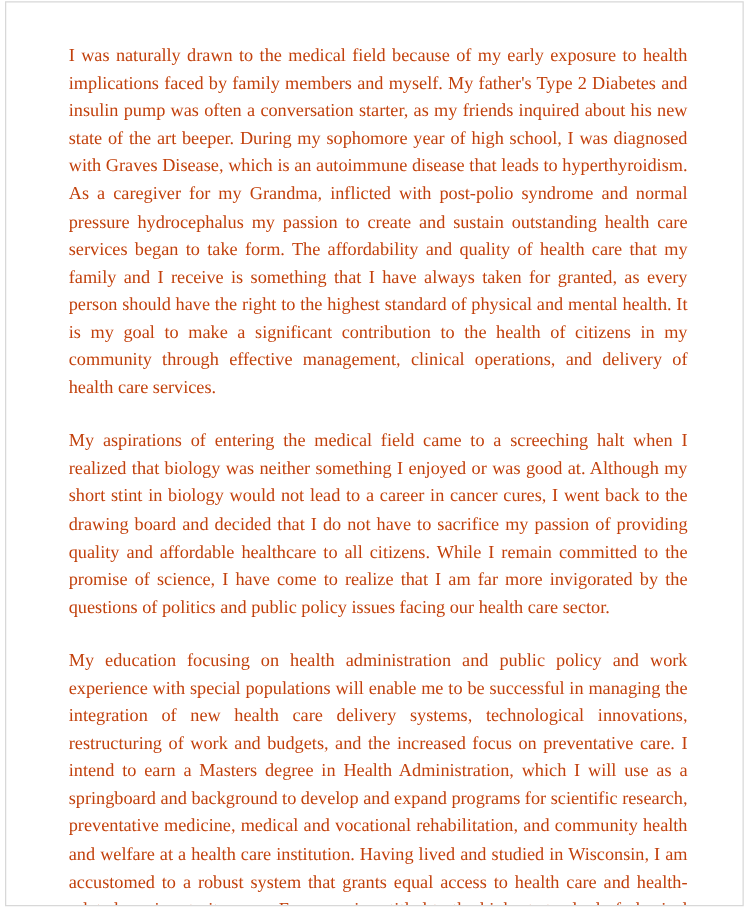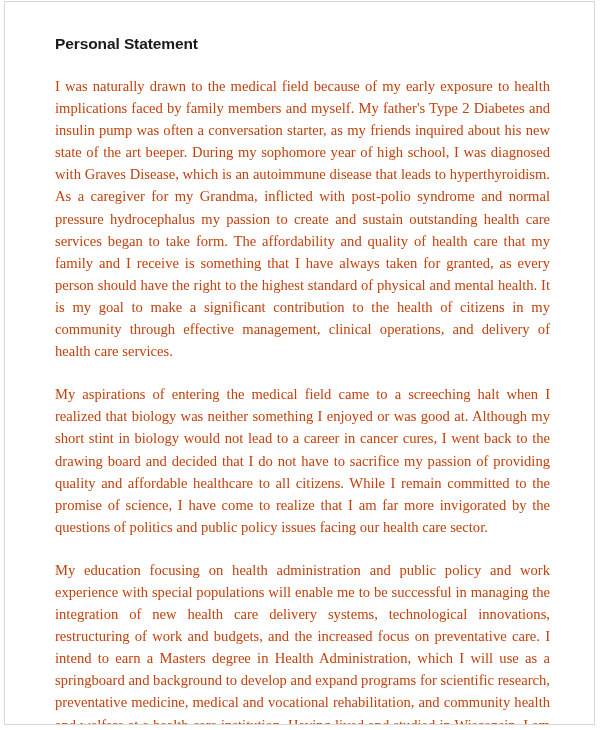--- a/index.html
+++ b/index.html
@@ -60,21 +60,20 @@
   .para:last-child {
     margin-bottom: 0;
   }
 </style>
 </head>
 <body>
 
 <div class="page">
   <div class="content">
 
-    <h1 class="doc-title">Personal Statement</h1>
 
     <p class="para">I was naturally drawn to the medical field because of my early exposure to health implications faced by family members and myself. My father's Type 2 Diabetes and insulin pump was often a conversation starter, as my friends inquired about his new state of the art beeper. During my sophomore year of high school, I was diagnosed with Graves Disease, which is an autoimmune disease that leads to hyperthyroidism. As a caregiver for my Grandma, inflicted with post-polio syndrome and normal pressure hydrocephalus my passion to create and sustain outstanding health care services began to take form. The affordability and quality of health care that my family and I receive is something that I have always taken for granted, as every person should have the right to the highest standard of physical and mental health. It is my goal to make a significant contribution to the health of citizens in my community through effective management, clinical operations, and delivery of health care services.</p>
 
     <p class="para">My aspirations of entering the medical field came to a screeching halt when I realized that biology was neither something I enjoyed or was good at. Although my short stint in biology would not lead to a career in cancer cures, I went back to the drawing board and decided that I do not have to sacrifice my passion of providing quality and affordable healthcare to all citizens. While I remain committed to the promise of science, I have come to realize that I am far more invigorated by the questions of politics and public policy issues facing our health care sector.</p>
 
     <p class="para">My education focusing on health administration and public policy and work experience with special populations will enable me to be successful in managing the integration of new health care delivery systems, technological innovations, restructuring of work and budgets, and the increased focus on preventative care. I intend to earn a Masters degree in Health Administration, which I will use as a springboard and background to develop and expand programs for scientific research, preventative medicine, medical and vocational rehabilitation, and community health and welfare at a health care institution. Having lived and studied in Wisconsin, I am accustomed to a robust system that grants equal access to health care and health-related services to its users. Everyone is entitled to the highest standard of physical and mental wellbeing, and I look forward to working in an environment, which allows me to create and sustain outstanding health care services in a rapidly changing industry. As a health care administrator, I will be committed to improving efficiency in health care facilities and the quality of the care provided in my organization.</p>
 
   </div>
 </div>
 

